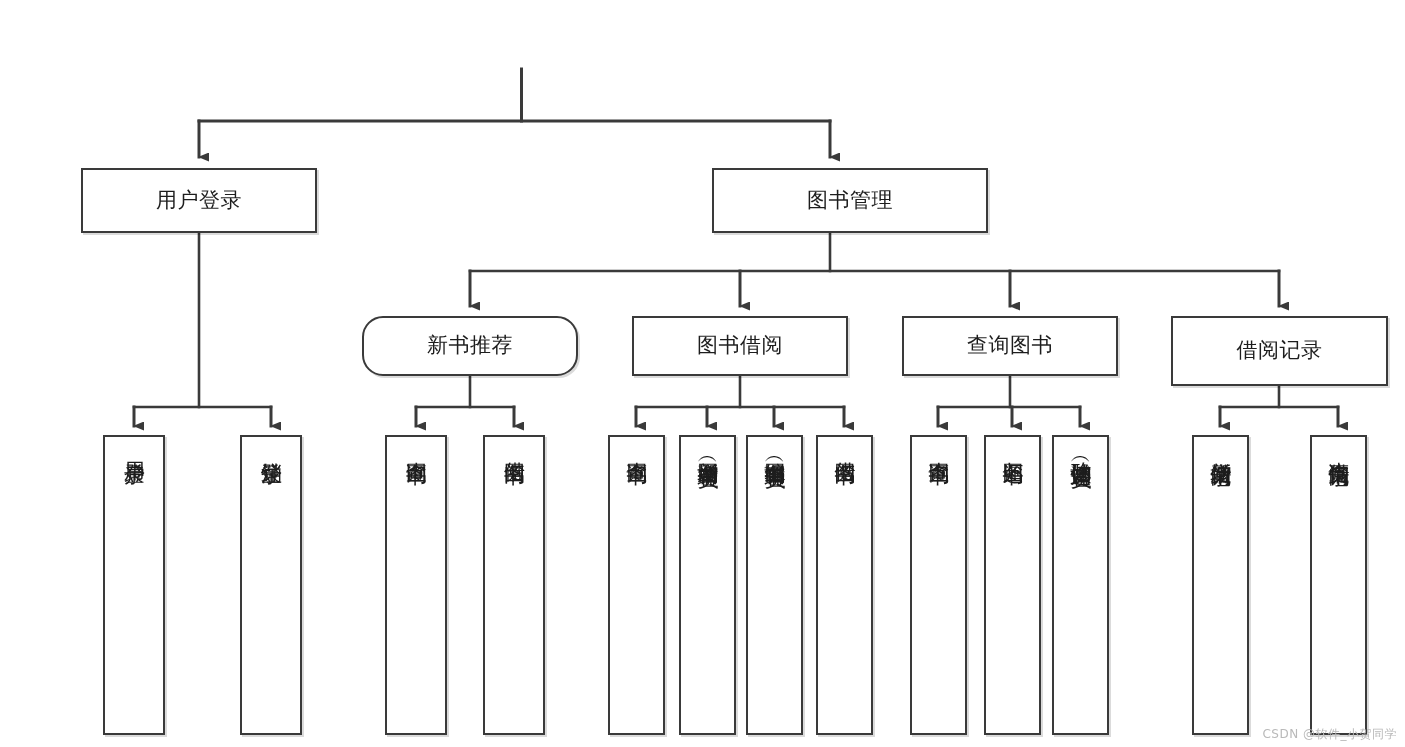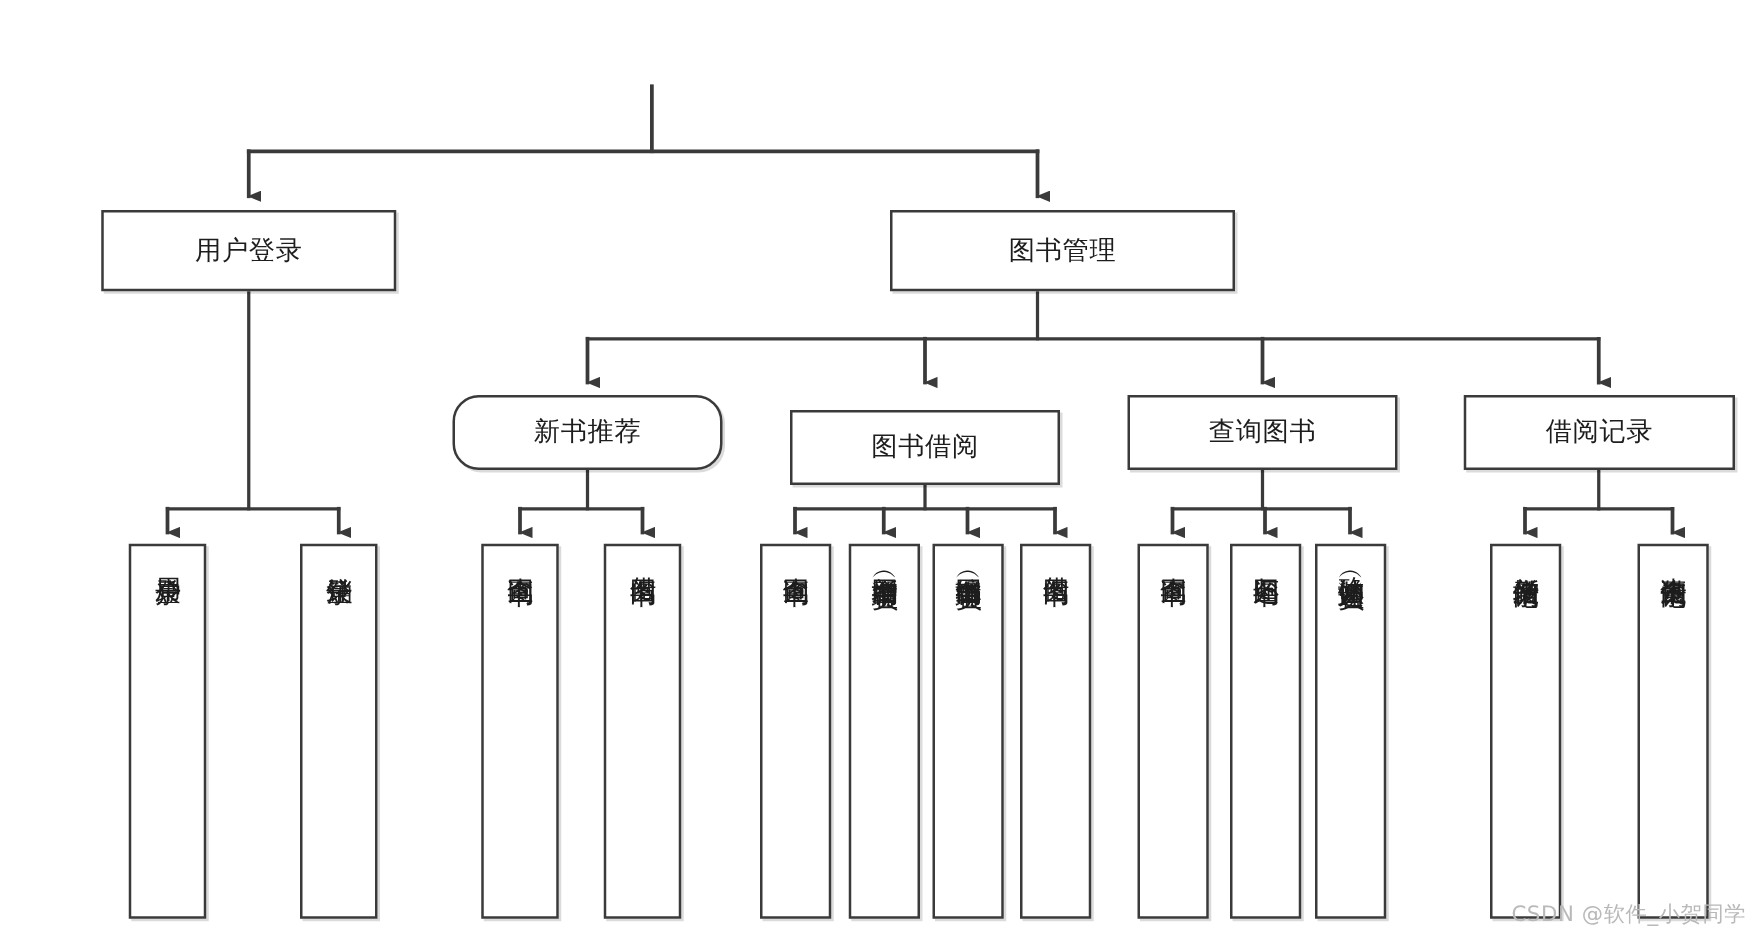--- a/index.html
+++ b/index.html
@@ -56,21 +56,21 @@
     letter-spacing: 1px;
     -webkit-writing-mode: vertical-rl;
     height: auto;
     max-height: 284px;
     text-align: left;
   }
   #watermark {
     position: absolute;
     right: 8px;
     bottom: 4px;
-    font-size: 17px;
+    font-size: 12px;
     color: #b9b9b9;
     letter-spacing: 0.5px;
     white-space: nowrap;
     user-select: none;
   }
 </style>
 </head>
 <body>
 
 <div id="diagram-root">
@@ -129,27 +129,27 @@
   <div class="node node-h" style="left:81px; top:168px; width:236px; height:65px;">
     <span class="node-label">用户登录</span>
   </div>
   <div class="node node-h" style="left:712px; top:168px; width:276px; height:65px;">
     <span class="node-label">图书管理</span>
   </div>
 
   <div class="node node-h" style="left:362px; top:316px; width:216px; height:60px;border-radius:21px;">
     <span class="node-label">新书推荐</span>
   </div>
-  <div class="node node-h" style="left:632px; top:316px; width:216px; height:60px;margin-top:12px;">
+  <div class="node node-h" style="left:632px; top:316px; width:216px; height:60px;">
     <span class="node-label">图书借阅</span>
   </div>
   <div class="node node-h" style="left:902px; top:316px; width:216px; height:60px;">
     <span class="node-label">查询图书</span>
   </div>
-  <div class="node node-h" style="left:1171px; top:316px; width:217px; height:60px;">
+  <div class="node node-h" style="left:1171px; top:316px; width:217px; height:70px;">
     <span class="node-label">借阅记录</span>
   </div>
 
   <div class="node node-v" style="left:103px; top:435px; width:62px; height:300px;">
     <span class="node-label">用户登录</span>
   </div>
   <div class="node node-v" style="left:240px; top:435px; width:62px; height:300px;">
     <span class="node-label">注销登录</span>
   </div>
 

